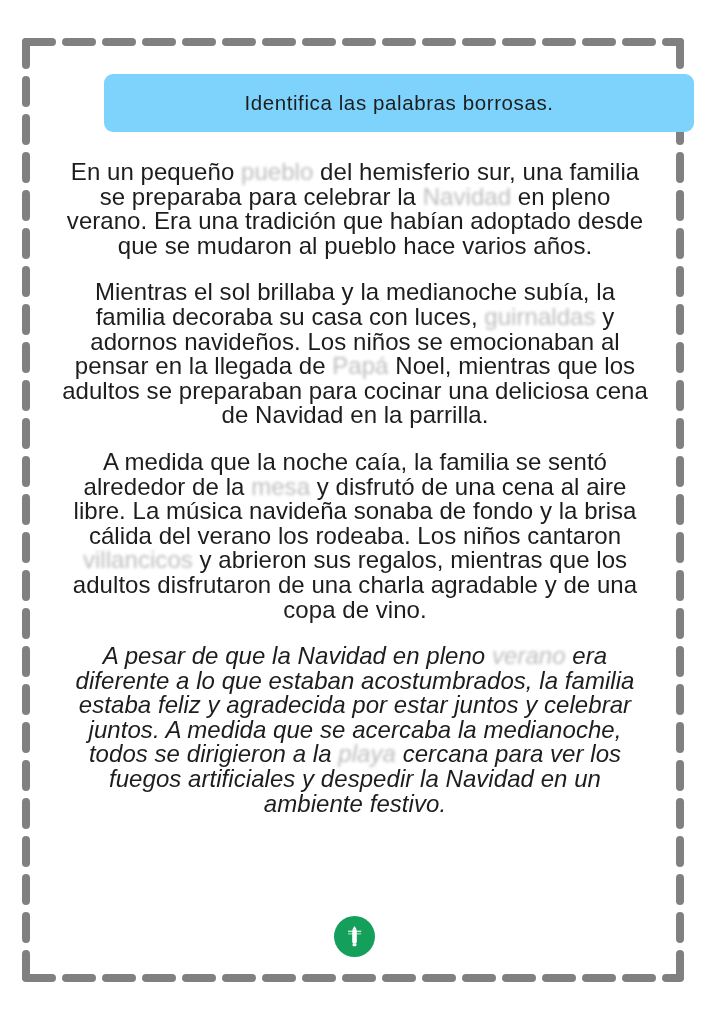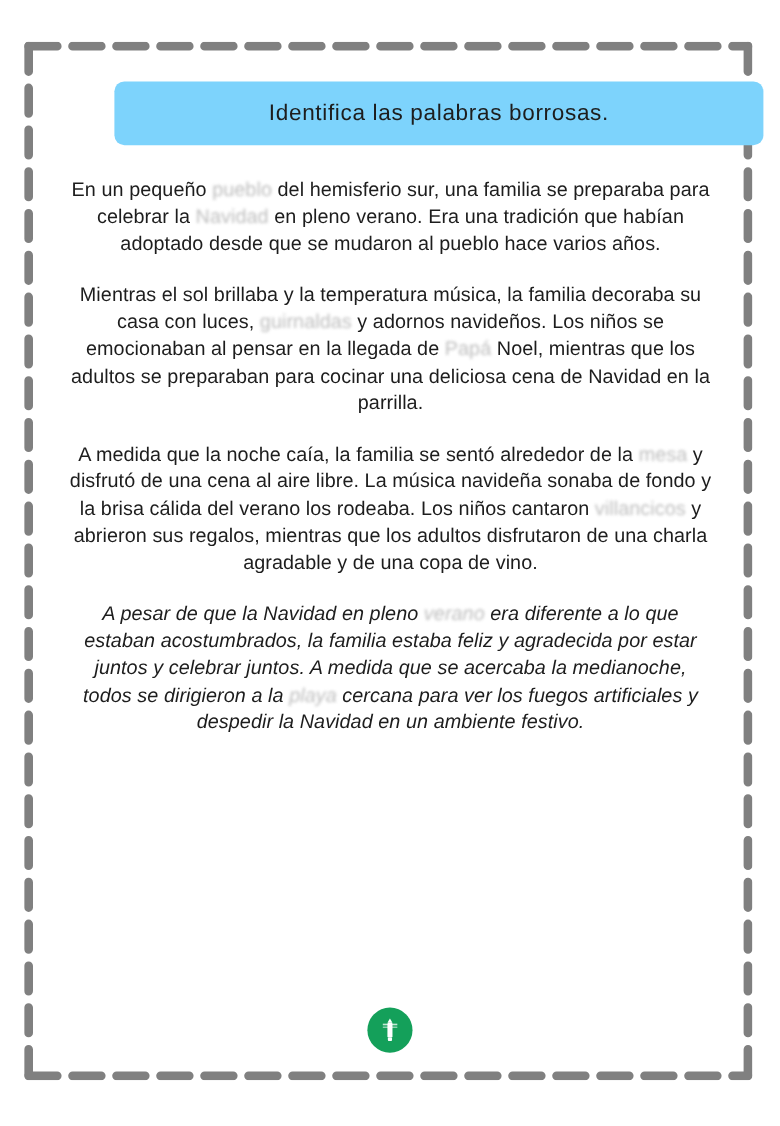--- a/index.html
+++ b/index.html
@@ -62,21 +62,21 @@
   
   #story {
     position: absolute;
     left: 62px;
     top: 160px;
     width: 586px;
   }
   .para {
     text-align: center;
     font-family: "Liberation Sans", sans-serif;
-    font-size: 18px;
+    font-size: 24px;
     line-height: 24.6px;
     color: #1d1d1d;
     margin: 0 0 22px 0;
     letter-spacing: 0.05px;
   }
   .para:last-child { margin-bottom: 0; font-style: italic; }
 
   
   .blur {
     color: #b9b9b9;
@@ -117,21 +117,21 @@
       </g>
     </svg>
   </div>
 
   <div id="title-banner">
     <span class="title-text">Identifica las palabras borrosas.</span>
   </div>
 
   <div id="story">
     <p class="para"><span>En un pequeño </span><span class="blur">pueblo</span><span> del hemisferio sur, una familia se preparaba para celebrar la </span><span class="blur">Navidad</span><span> en pleno verano. Era una tradición que habían adoptado desde que se mudaron al pueblo hace varios años.</span></p>
-    <p class="para"><span>Mientras el sol brillaba y la temperatura música, la familia decoraba su casa con luces, </span><span class="blur">guirnaldas</span><span> y adornos navideños. Los niños se emocionaban al pensar en la llegada de </span><span class="blur">Papá</span><span> Noel, mientras que los adultos se preparaban para cocinar una deliciosa cena de Navidad en la parrilla.</span></p>
+    <p class="para"><span>Mientras el sol brillaba y la medianoche subía, la familia decoraba su casa con luces, </span><span class="blur">guirnaldas</span><span> y adornos navideños. Los niños se emocionaban al pensar en la llegada de </span><span class="blur">Papá</span><span> Noel, mientras que los adultos se preparaban para cocinar una deliciosa cena de Navidad en la parrilla.</span></p>
     <p class="para"><span>A medida que la noche caía, la familia se sentó alrededor de la </span><span class="blur">mesa</span><span> y disfrutó de una cena al aire libre. La música navideña sonaba de fondo y la brisa cálida del verano los rodeaba. Los niños cantaron </span><span class="blur">villancicos</span><span> y abrieron sus regalos, mientras que los adultos disfrutaron de una charla agradable y de una copa de vino.</span></p>
     <p class="para"><span>A pesar de que la Navidad en pleno </span><span class="blur">verano</span><span> era diferente a lo que estaban acostumbrados, la familia estaba feliz y agradecida por estar juntos y celebrar juntos. A medida que se acercaba la medianoche, todos se dirigieron a la </span><span class="blur">playa</span><span> cercana para ver los fuegos artificiales y despedir la Navidad en un ambiente festivo.</span></p>
   </div>
 
   <div id="footer-logo">
     <div class="logo-circle">
       <svg width="41" height="41" viewBox="0 0 41 41" xmlns="http://www.w3.org/2000/svg" aria-hidden="true">
         <rect x="18.2" y="13.8" width="4.6" height="13.4" rx="1.1" fill="#ffffff"></rect>
         <path d="M18.2 13.8 L20.5 9.9 L22.8 13.8 Z" fill="#ffffff"></path>
         <rect x="18.6" y="27.2" width="3.8" height="3.1" rx="0.8" fill="#ffffff"></rect>

